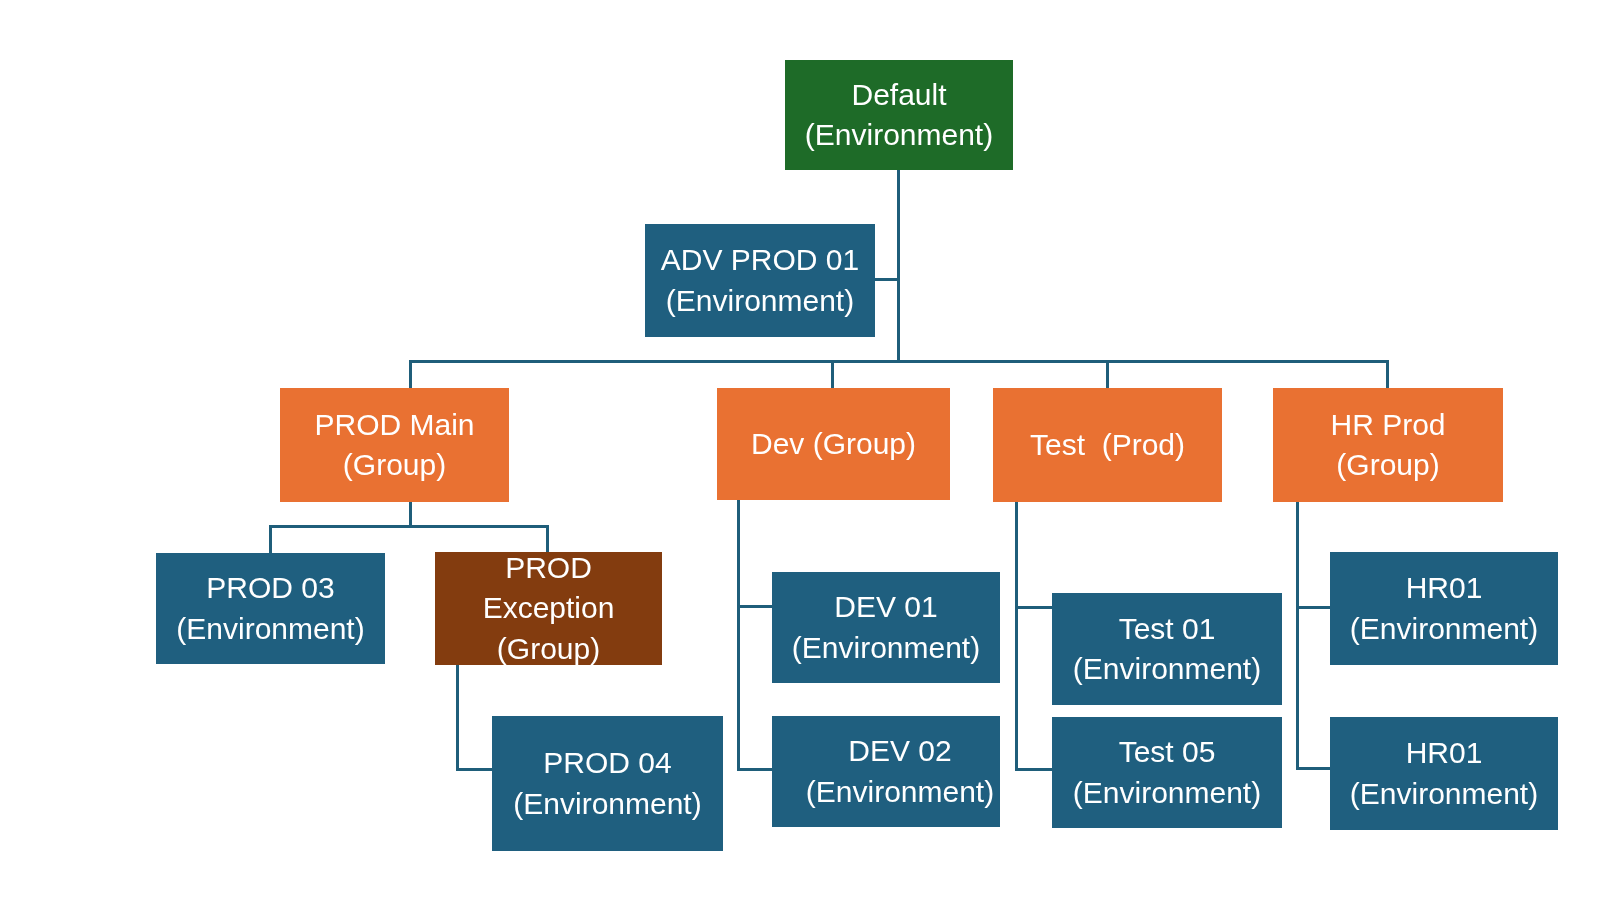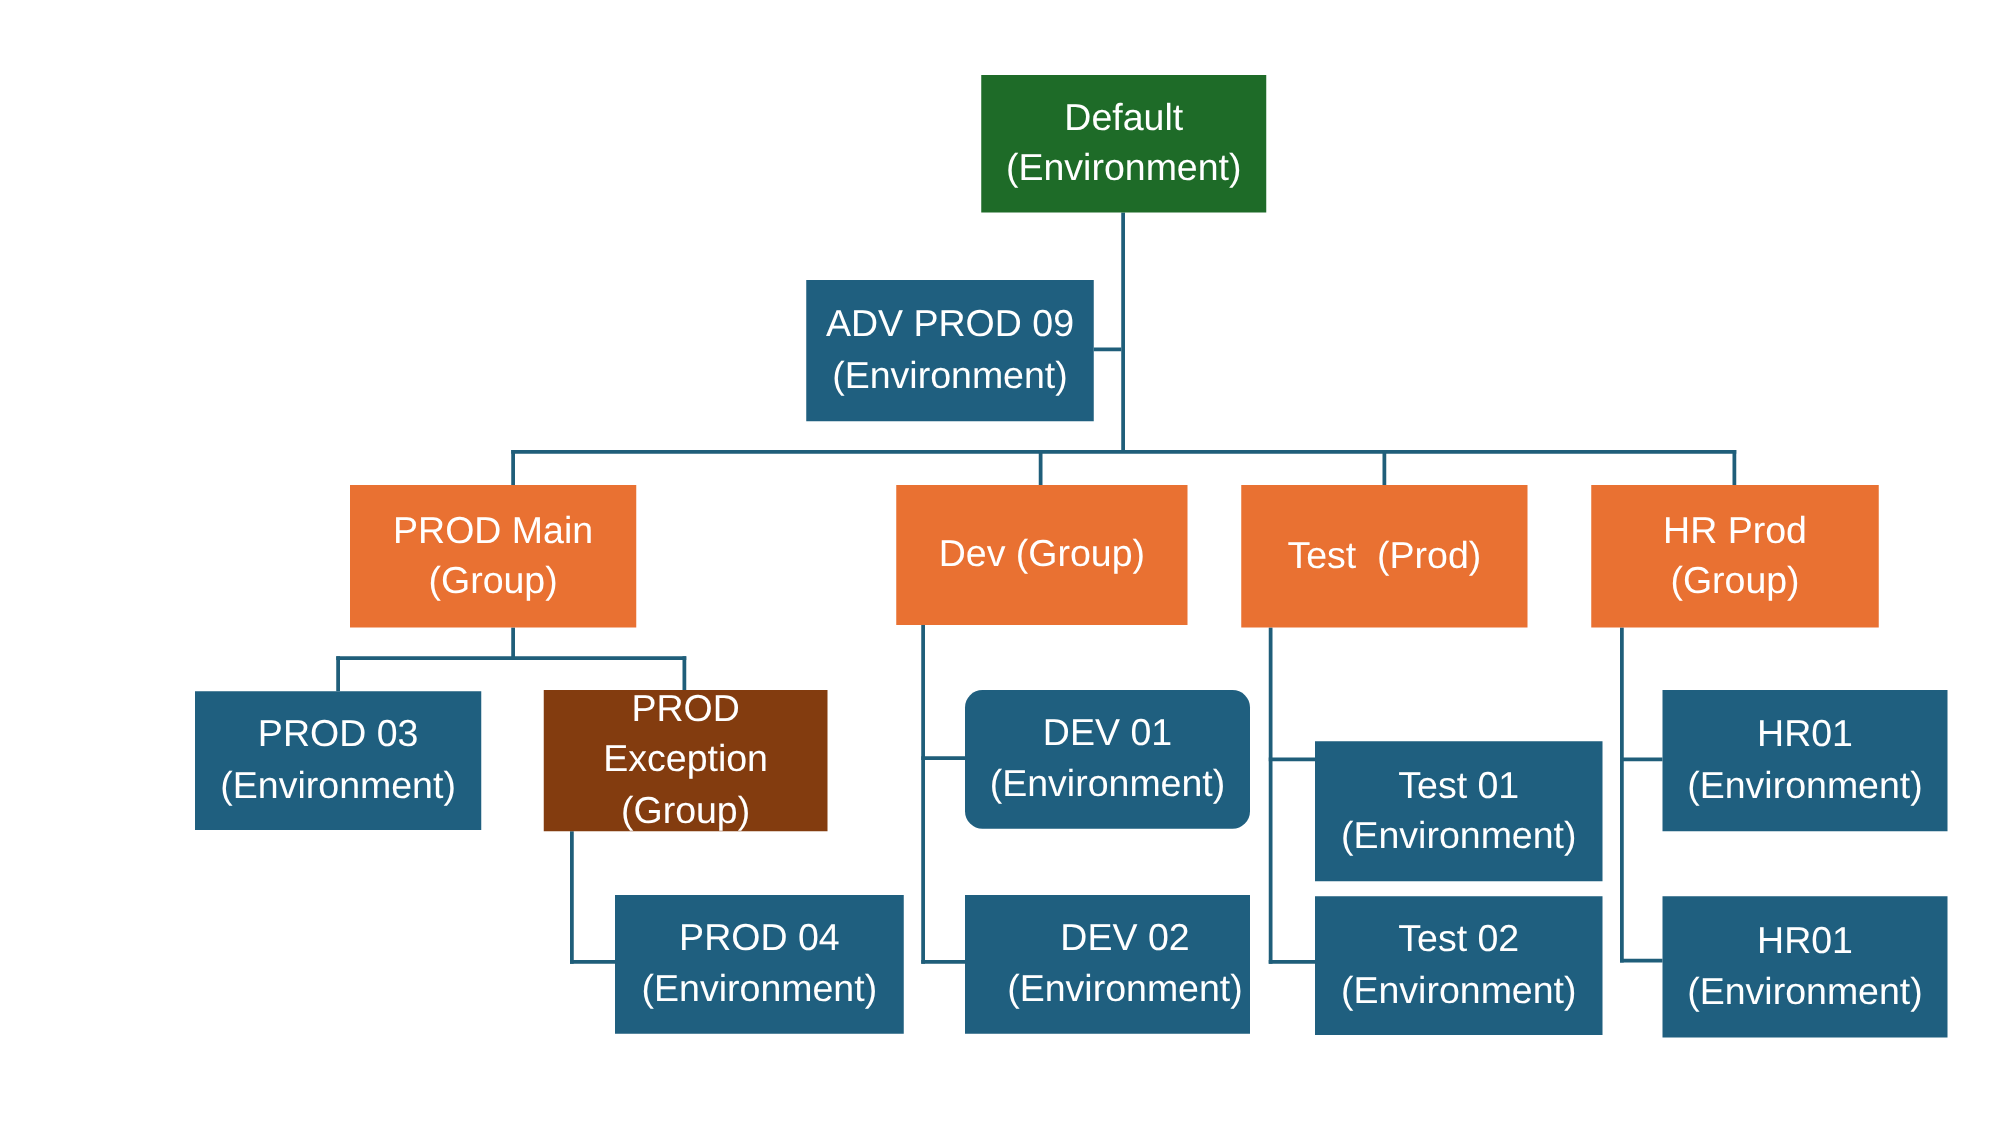--- a/index.html
+++ b/index.html
@@ -67,21 +67,21 @@
   <div class="conn" style="left: 1296px; top: 502px; width: 3px; height: 268px; background-color: rgb(31, 94, 122);"></div>
   <div class="conn" style="left: 1296px; top: 606px; width: 34px; height: 3px; background-color: rgb(31, 94, 122);"></div>
   <div class="conn" style="left: 1296px; top: 767px; width: 34px; height: 3px; background-color: rgb(31, 94, 122);"></div>
 
   <div class="node" style="left: 785px; top: 60px; width: 228px; height: 110px; background-color: rgb(30, 107, 40);">
     <span class="lbl">Default
 (Environment)</span>
   </div>
 
   <div class="node" style="left: 645px; top: 224px; width: 230px; height: 113px; background-color: rgb(31, 95, 127);">
-    <span class="lbl">ADV PROD 09
+    <span class="lbl">ADV PROD 01
 (Environment)</span>
   </div>
 
   <div class="node" style="left: 280px; top: 388px; width: 229px; height: 114px; background-color: rgb(233, 113, 50);">
     <span class="lbl">PROD Main
 (Group)</span>
   </div>
 
   <div class="node" style="left: 717px; top: 388px; width: 233px; height: 112px; background-color: rgb(233, 113, 50);">
     <span class="lbl">Dev (Group)</span>
@@ -100,42 +100,42 @@
     <span class="lbl">PROD 03
 (Environment)</span>
   </div>
 
   <div class="node" style="left: 435px; top: 552px; width: 227px; height: 113px; background-color: rgb(131, 60, 15);">
     <span class="lbl">PROD
 Exception
 (Group)</span>
   </div>
 
-  <div class="node" style="left: 492px; top: 716px; width: 231px; height: 111px; background-color: rgb(31, 95, 127);">
+  <div class="node" style="left: 492px; top: 716px; width: 231px; height: 135px; background-color: rgb(31, 95, 127);">
     <span class="lbl">PROD 04
 (Environment)</span>
   </div>
 
-  <div class="node" style="left: 772px; top: 552px; width: 228px; height: 111px; background-color: rgb(31, 95, 127); border-radius: 14px;">
+  <div class="node" style="left: 772px; top: 572px; width: 228px; height: 111px; background-color: rgb(31, 95, 127);">
     <span class="lbl">DEV 01
 (Environment)</span>
   </div>
 
   <div class="node" style="left: 772px; top: 716px; width: 228px; height: 111px; background-color: rgb(31, 95, 127); padding-left: 28px;">
     <span class="lbl">DEV 02
 (Environment)</span>
   </div>
 
   <div class="node" style="left: 1052px; top: 553px; width: 230px; height: 112px; background-color: rgb(31, 95, 127); margin-top: 40px;">
     <span class="lbl">Test 01
 (Environment)</span>
   </div>
 
   <div class="node" style="left: 1052px; top: 717px; width: 230px; height: 111px; background-color: rgb(31, 95, 127);">
-    <span class="lbl">Test 02
+    <span class="lbl">Test 05
 (Environment)</span>
   </div>
 
   <div class="node" style="left: 1330px; top: 552px; width: 228px; height: 113px; background-color: rgb(31, 95, 127);">
     <span class="lbl">HR01
 (Environment)</span>
   </div>
 
   <div class="node" style="left: 1330px; top: 717px; width: 228px; height: 113px; background-color: rgb(31, 95, 127);">
     <span class="lbl">HR01

